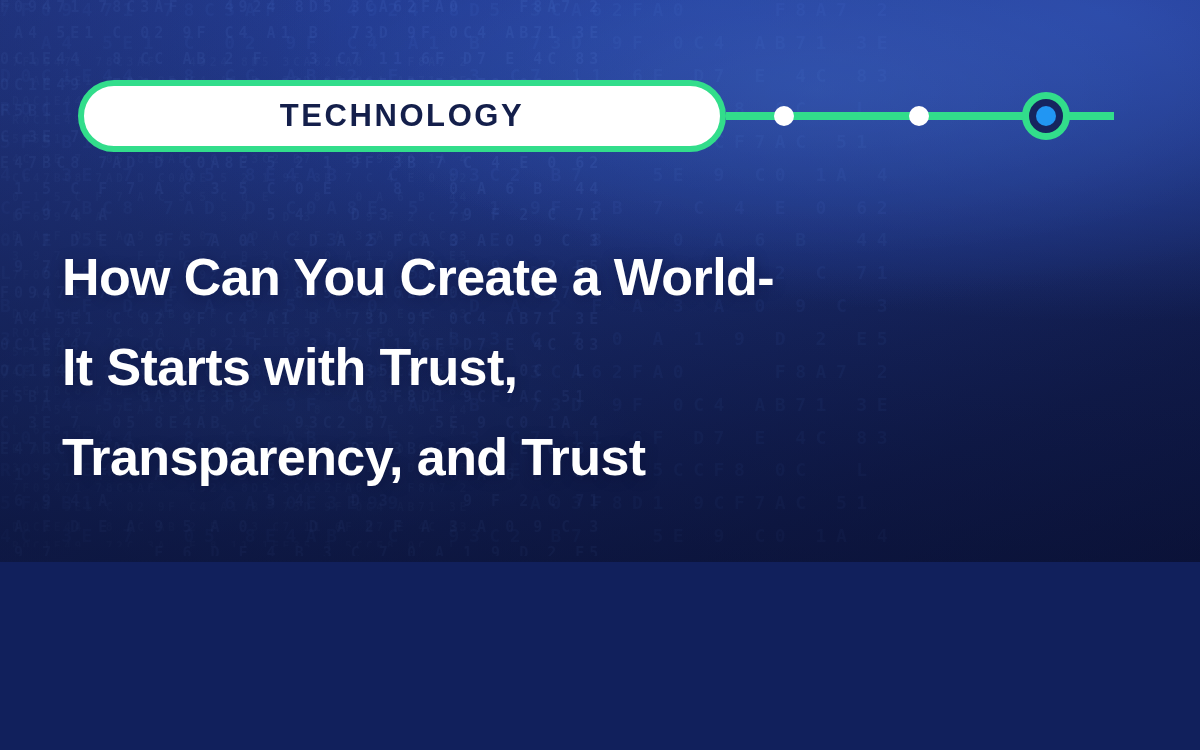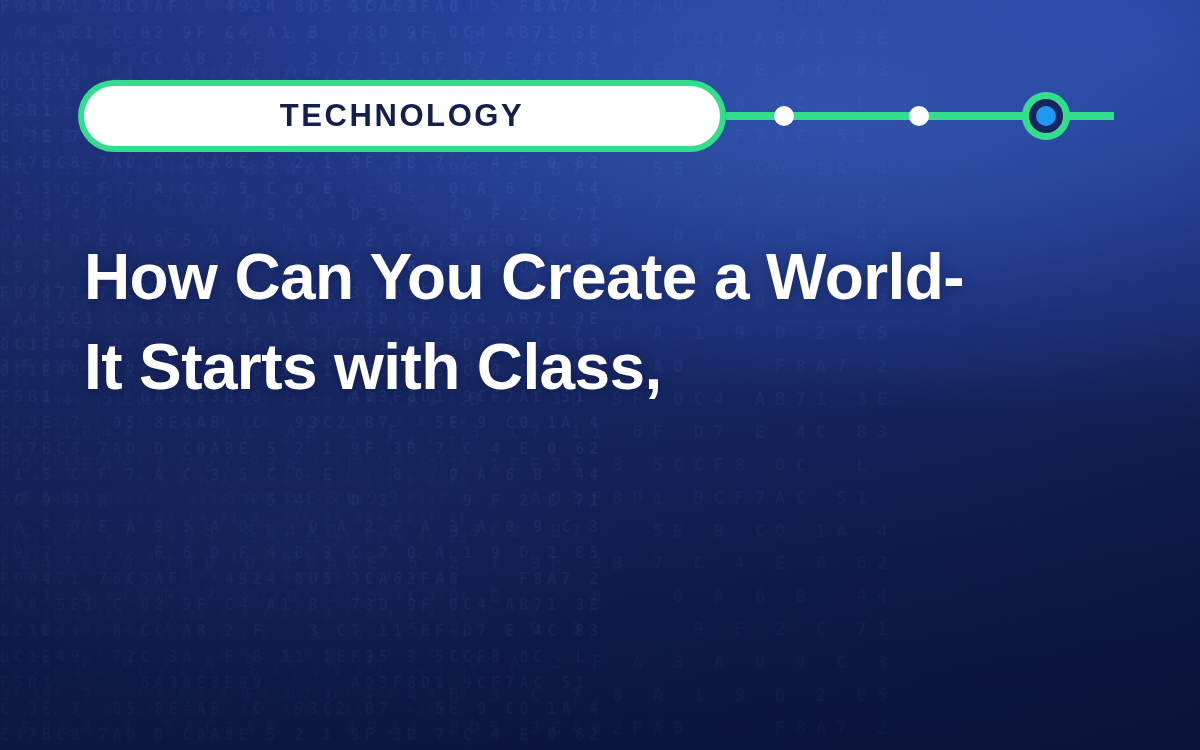--- a/index.html
+++ b/index.html
@@ -6,21 +6,21 @@
 
   html, body {
     width:1200px; height:750px;
     overflow:hidden;
     background:#11205c;
     font-family:"Liberation Sans", sans-serif;
   }
 
   .hero {
     position:relative;
-    width:1200px; height:750px;
+    width:1200px; height:562px;
     overflow:hidden;
     background:
       radial-gradient(120% 95% at 92% 2%,  #2b49a8 0%, rgba(43,73,168,0) 58%),
       radial-gradient(110% 90% at 60% 0%,  #24409c 0%, rgba(36,64,156,0) 62%),
       linear-gradient(158deg, #263c90 0%, #1e3177 28%, #16255f 58%, #111c4d 80%, #0e1743 100%);
   }
 
   
   .code-layer {
     position:absolute;
@@ -129,27 +129,27 @@
   }
   .node-end-core {
     width:20px; height:20px;
     border-radius:50%;
     background:#2196f3;
   }
 
   
   .headline {
     position:absolute;
-    left:84px;
+    left:62px;
     top:232px;
     width:1080px;
     color:#ffffff;
     font-family:"Liberation Sans", sans-serif;
     font-weight:700;
-    font-size:64px;
+    font-size:52px;
     line-height:90px;
     letter-spacing:-0.6px;
     text-shadow:0 2px 14px rgba(5,10,40,0.35);
   }
   .headline .ln { display:block; white-space:nowrap; }
 </style>
 </head>
 <body>
 
 <div class="hero">
@@ -289,16 +289,17 @@
       <div class="node-dot d2"></div>
       <div class="node-end">
         <div class="node-end-core"></div>
       </div>
     </div>
 
   </div>
 
   <h1 class="headline">
     <span class="ln">How Can You Create a World-</span>
-    <span class="ln">It Starts with Class,</span>
+    <span class="ln">It Starts with Trust,</span>
+    <span class="ln">Transparency, and Trust</span>
   </h1>
 
 </div>
 
 </body></html>

